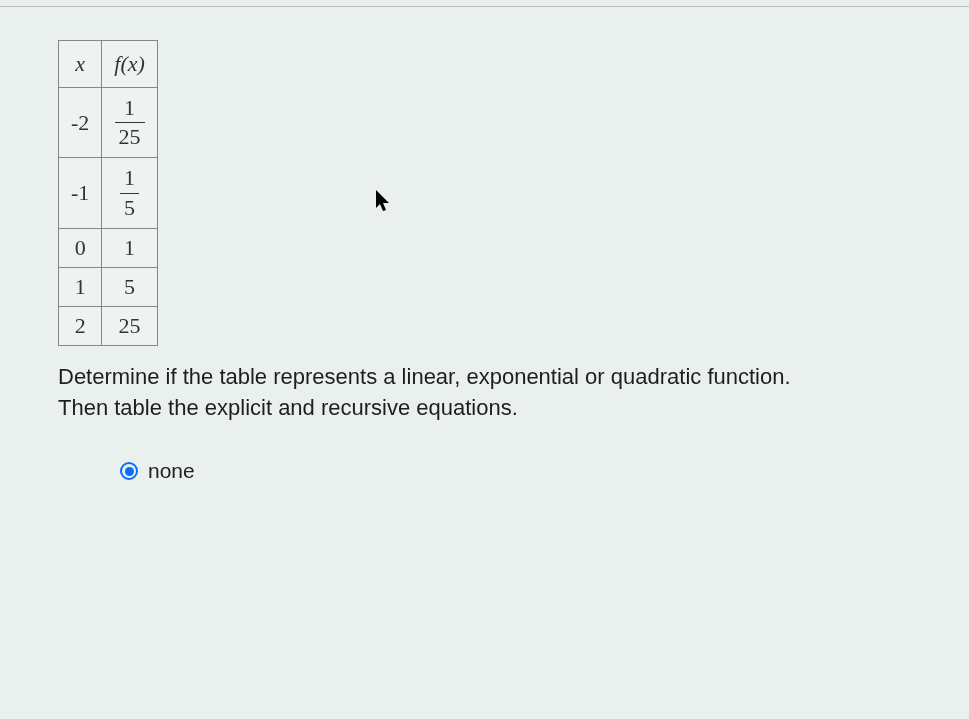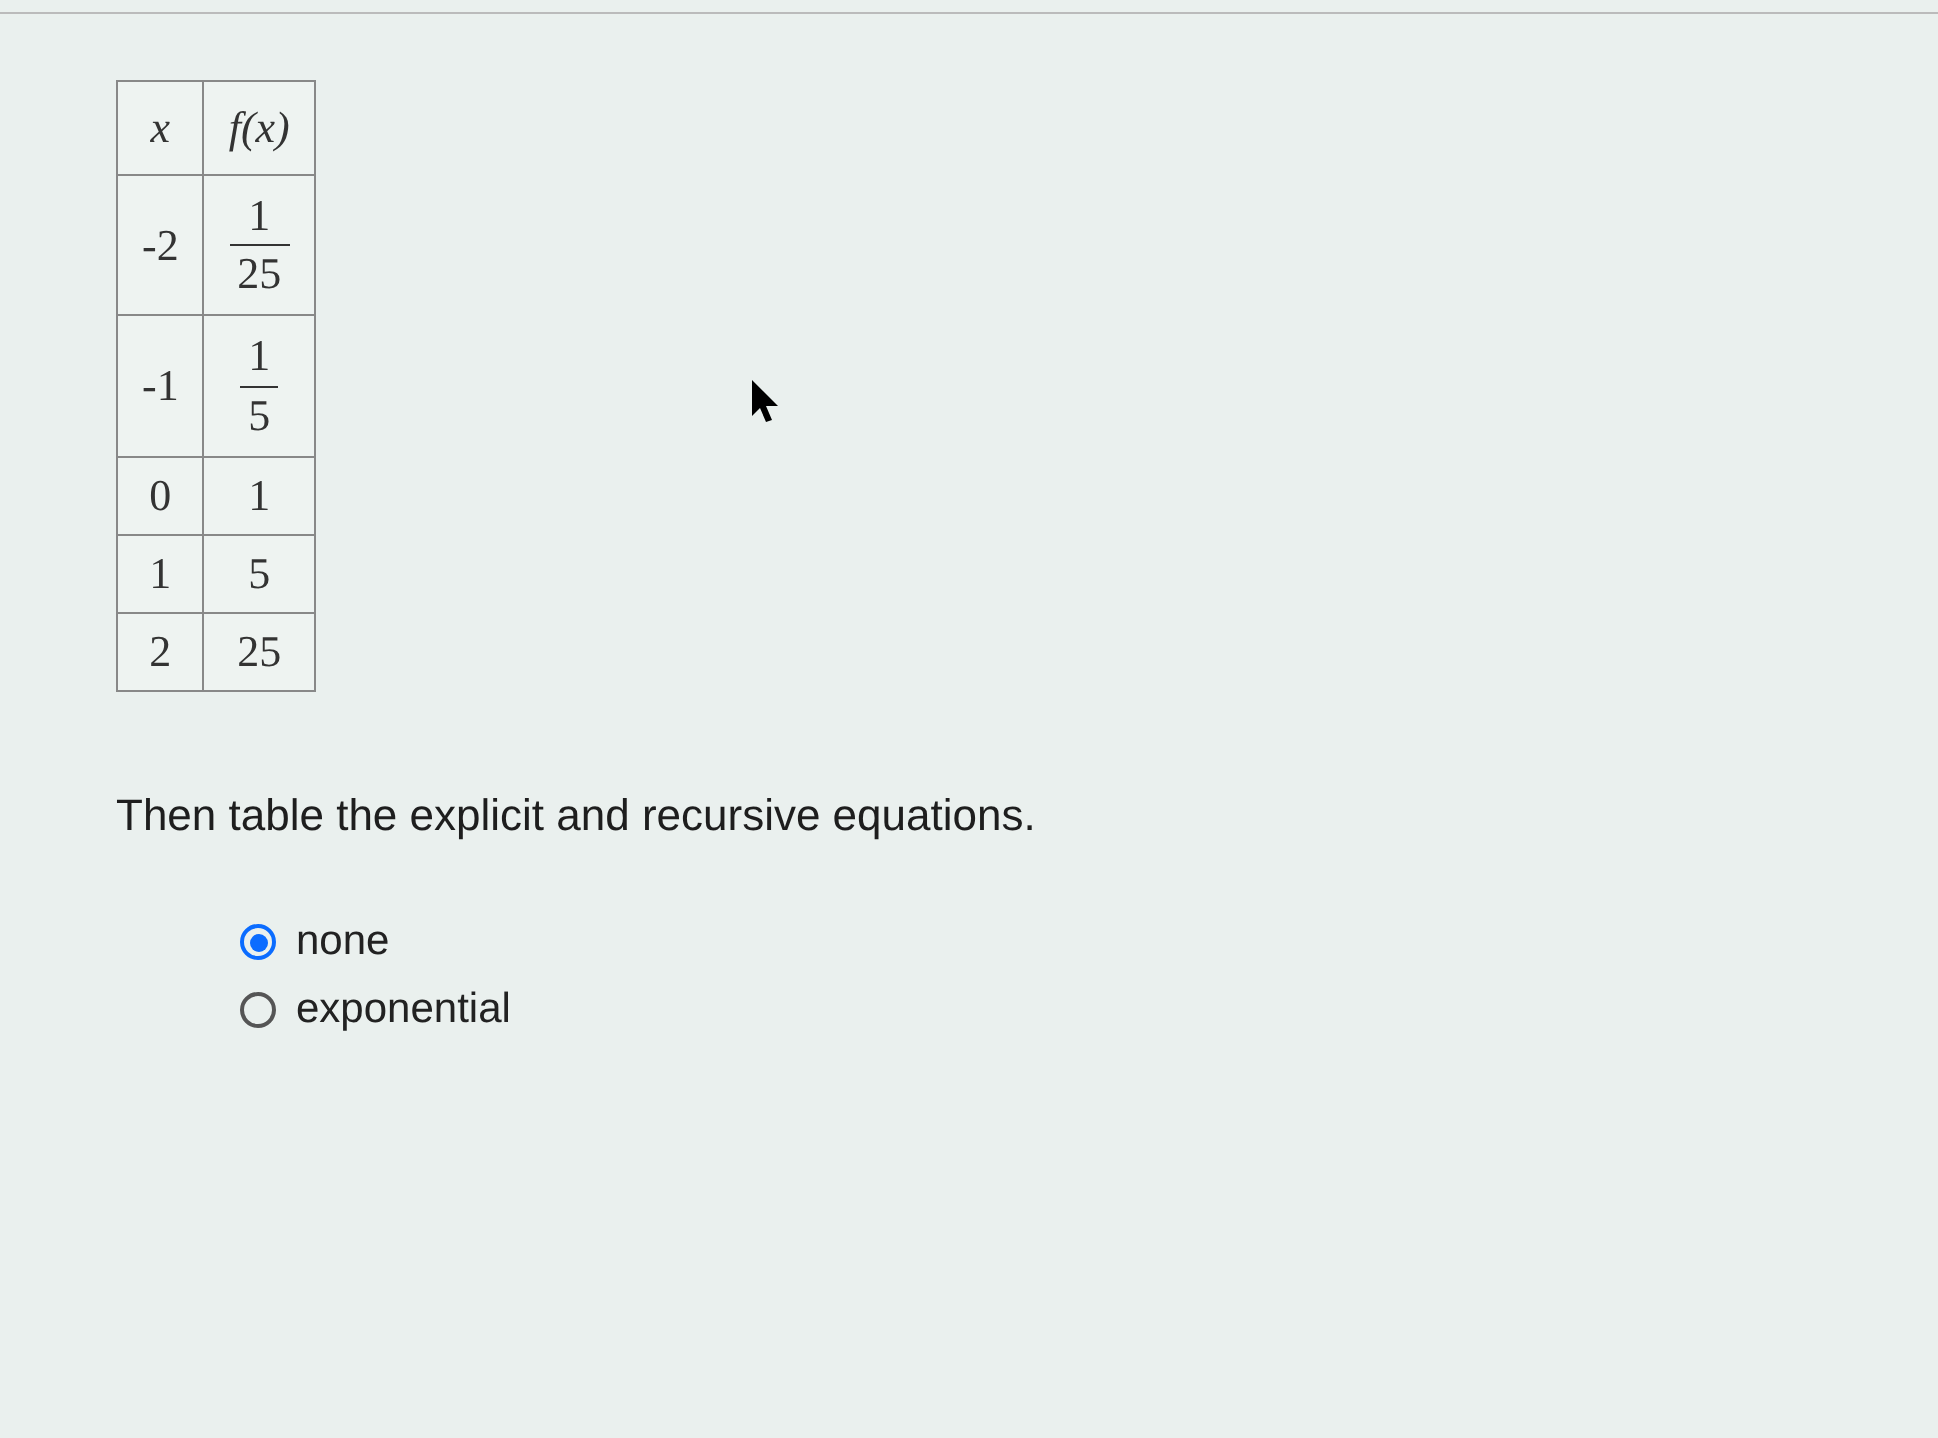--- a/index.html
+++ b/index.html
@@ -157,32 +157,28 @@
       <td>5</td>
     </tr>
     <tr>
       <td>2</td>
       <td>25</td>
     </tr>
   </tbody>
     </table>
 
   <div class="prompt">
-    <br>
+    <span>Determine if the table represents a linear, exponential or quadratic function.</span><br>
     <span>Then table the explicit and recursive equations.</span>
   </div>
 
   <div class="options">
     <div class="opt">
       <span class="radio selected"></span>
       <span>none</span>
-    </div>
-    <div class="opt">
-      <span class="radio"></span>
-      <span>exponential</span>
     </div>
   </div>
 
   <svg class="cursor" viewBox="0 0 16 24">
     <path d="M0 0 L0 18 L4 14 L7 21 L10 20 L7 13 L13 13 Z" fill="#000"></path>
   </svg>
 
 </div>
 
 </body></html>

